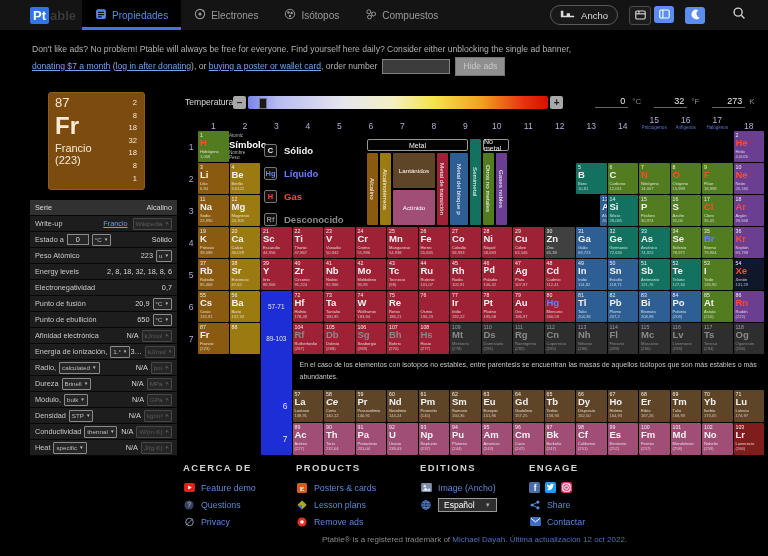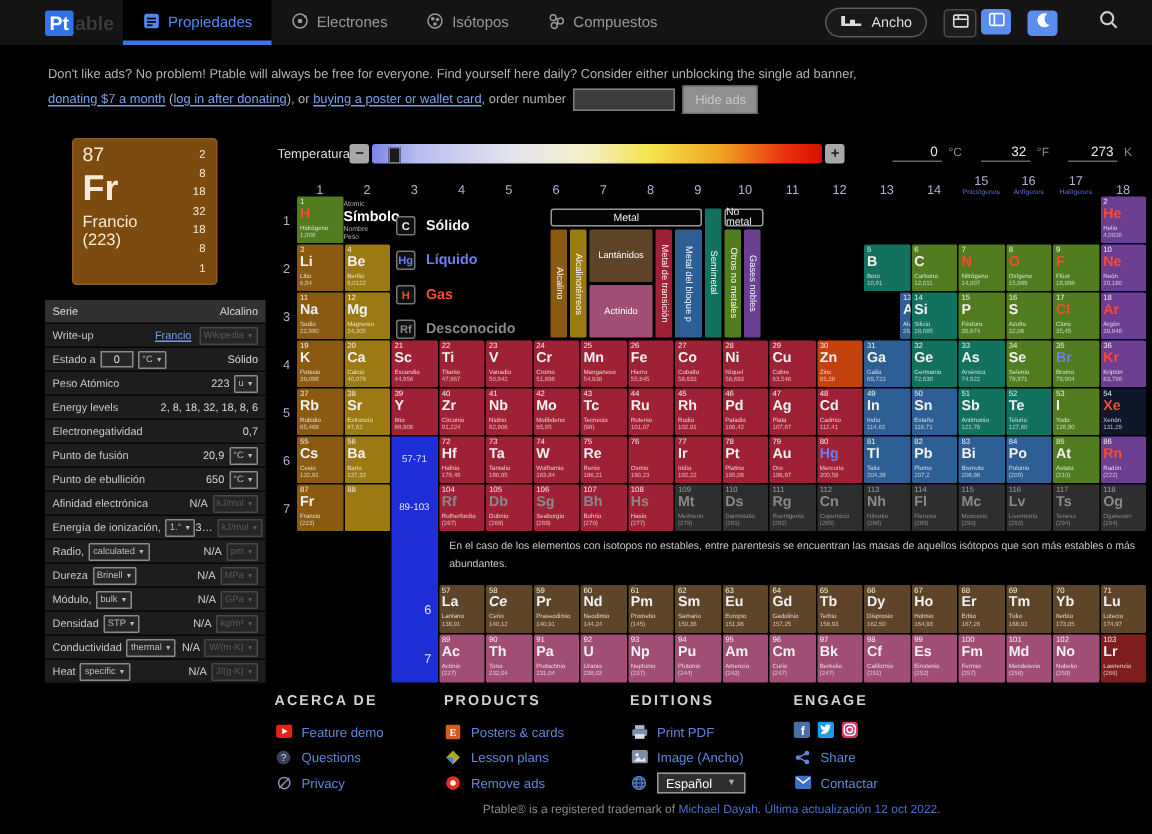--- a/index.html
+++ b/index.html
@@ -621,21 +621,21 @@
         <span class="sym" style="color: rgb(242, 242, 242);">Ni</span>
         <span class="nm">Níquel</span>
         <span class="ms">58,693</span>
       </div>
       <div class="cell cat-tm" style="grid-area: 5 / 12; background: rgb(158, 33, 53);">
         <span class="num">29</span>
         <span class="sym" style="color: rgb(242, 242, 242);">Cu</span>
         <span class="nm">Cobre</span>
         <span class="ms">63,546</span>
       </div>
-      <div class="cell cat-tm" style="grid-area: 5 / 13; background: #c2410c;">
+      <div class="cell cat-tm" style="grid-area: 5 / 13; background: #404040;">
         <span class="num">30</span>
         <span class="sym" style="color: rgb(242, 242, 242);">Zn</span>
         <span class="nm">Zinc</span>
         <span class="ms">65,38</span>
       </div>
       <div class="cell cat-post" style="grid-area: 5 / 14; background: rgb(45, 95, 148);">
         <span class="num">31</span>
         <span class="sym" style="color: rgb(242, 242, 242);">Ga</span>
         <span class="nm">Galio</span>
         <span class="ms">69,723</span>
@@ -719,21 +719,21 @@
         <span class="ms">101,07</span>
       </div>
       <div class="cell cat-tm" style="grid-area: 6 / 10; background: rgb(158, 33, 53);">
         <span class="num">45</span>
         <span class="sym" style="color: rgb(242, 242, 242);">Rh</span>
         <span class="nm">Rodio</span>
         <span class="ms">102,91</span>
       </div>
       <div class="cell cat-tm" style="grid-area: 6 / 11; background: rgb(158, 33, 53);">
         <span class="num">46</span>
-        <span class="sym" style="color: rgb(242, 242, 242);">Pd</span>
+        <span class="sym" style="color: rgb(242, 242, 242); font-family: Liberation Mono, monospace;">Pd</span>
         <span class="nm">Paladio</span>
         <span class="ms">106,42</span>
       </div>
       <div class="cell cat-tm" style="grid-area: 6 / 12; background: rgb(158, 33, 53);">
         <span class="num">47</span>
         <span class="sym" style="color: rgb(242, 242, 242);">Ag</span>
         <span class="nm">Plata</span>
         <span class="ms">107,87</span>
       </div>
       <div class="cell cat-tm" style="grid-area: 6 / 13; background: rgb(158, 33, 53);">
@@ -1221,30 +1221,20 @@
             <svg width="10" height="10" viewBox="0 0 12 12">
               <circle cx="6" cy="6" r="5.5" fill="#e03020"></circle>
               <circle cx="6" cy="6" r="2.2" fill="#fff"></circle>
             </svg>
           </span>
           <a>Remove ads</a>
         </div>
       </div>
       <div class="fcol" style="width: 109px;">
         <h4>EDITIONS</h4>
-        <div class="fitem">
-          <span class="ficon">
-            <svg width="11" height="10" viewBox="0 0 12 11">
-              <rect x="2.5" y="0.5" width="7" height="3" fill="#aab6cc"></rect>
-              <rect x="0.5" y="3.5" width="11" height="5" rx="1" fill="#7e8ca8"></rect>
-              <rect x="2.5" y="7" width="7" height="3.5" fill="#d8dee8"></rect>
-            </svg>
-          </span>
-          <a>Print PDF</a>
-        </div>
         <div class="fitem">
           <span class="ficon">
             <svg width="11" height="9" viewBox="0 0 12 10">
               <rect width="12" height="10" rx="1.5" fill="#7e8ca8"></rect>
               <circle cx="4" cy="3.5" r="1.3" fill="#e8eef8"></circle>
               <path d="M1.5 8.5 L5 5 L7.5 7.5 L9.5 5.5 L10.5 8.5z" fill="#e8eef8"></path>
             </svg>
           </span>
           <a>Image (Ancho)</a>
         </div>

